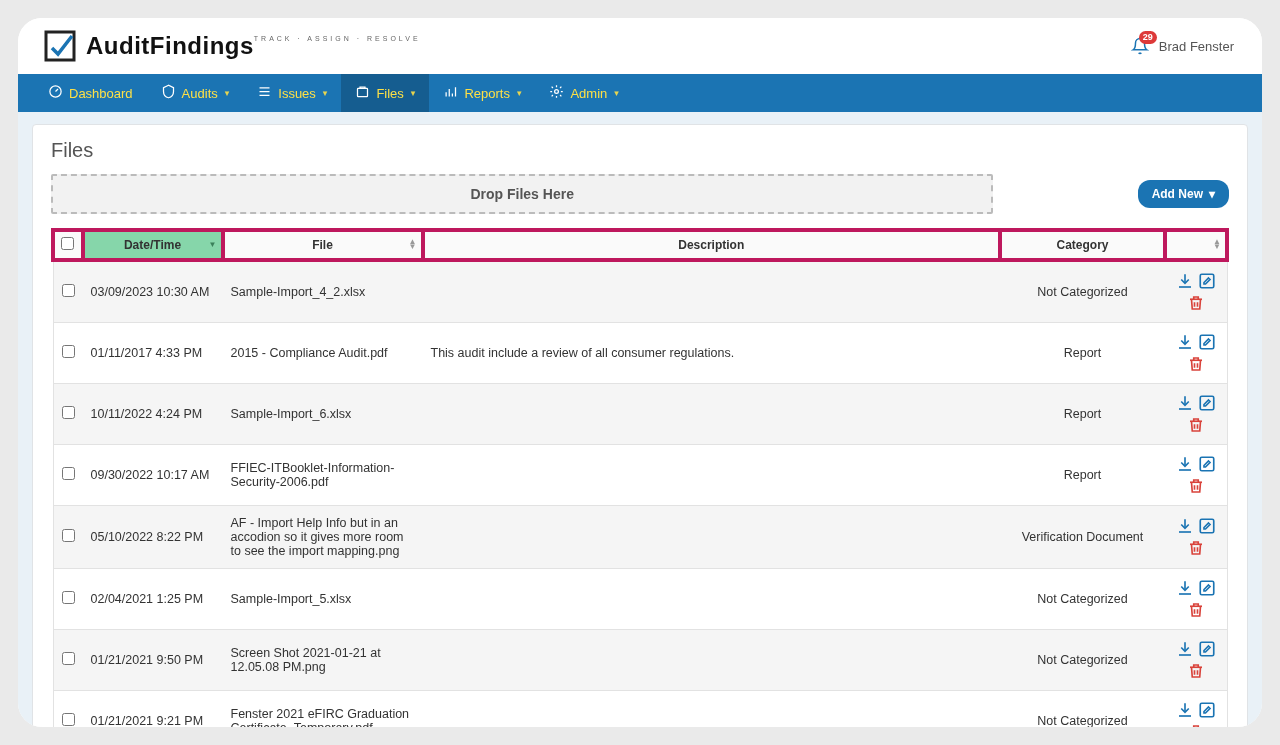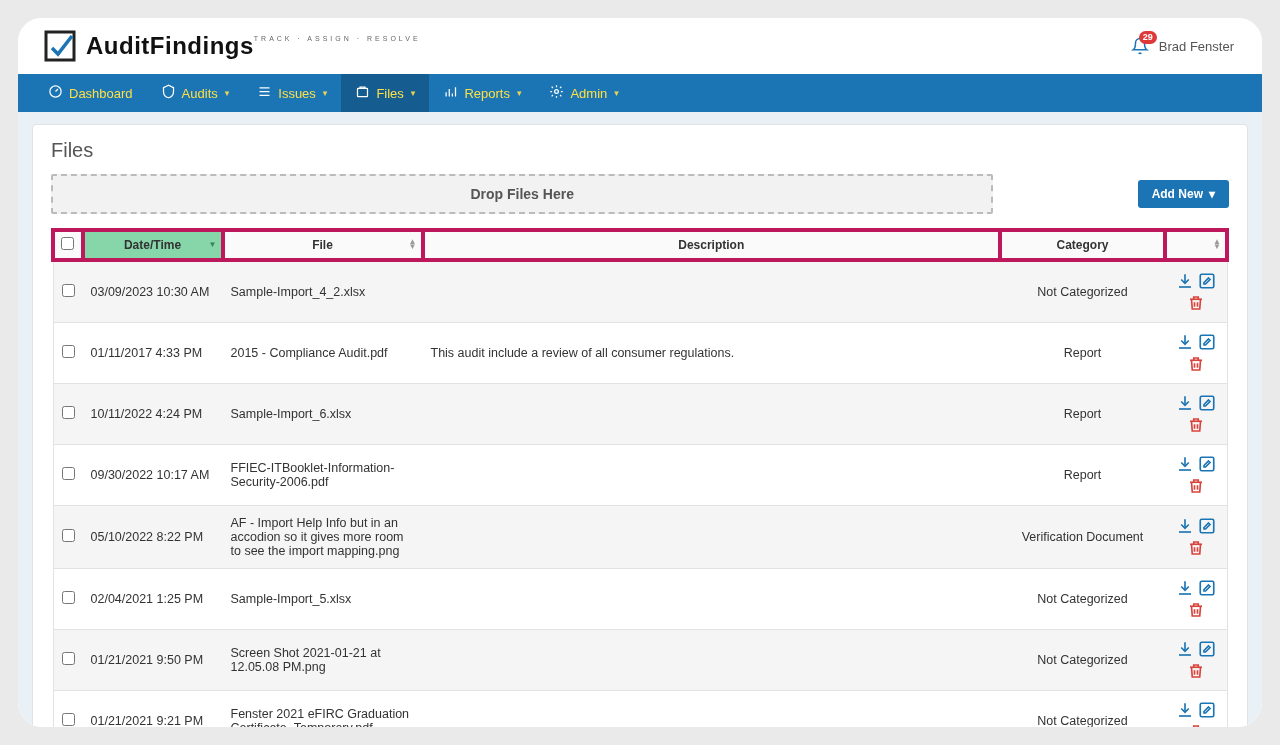--- a/index.html
+++ b/index.html
@@ -27,21 +27,21 @@
   .nav-icon { width: 15px; height: 15px; }
   
   
   .content { flex: 1; background: #e9f1f7; padding: 12px 14px; overflow: auto; }
   .panel { background: #fff; border: 1px solid #e0e3e6; border-radius: 4px; padding: 14px 18px 16px; }
   .panel h1 { font-size: 20px; font-weight: 400; color: #555; margin-bottom: 12px; }
   
   .toolbar { display:flex; align-items:center; gap:12px; margin-bottom: 14px; }
   .dropzone { flex: 0 0 80%; text-align:center; border:2px dashed #bbb; background:#f2f2f2; color:#555; font-size:14px; font-weight:600; padding:10px 0; border-radius:2px; }
   .spacer { flex:1; }
-  .add-new { background:#1b74b3; color:#fff; border:none; border-radius:3px; padding:7px 14px; font-size:12px; font-weight:600; cursor:pointer; display:flex; align-items:flex-end; gap:6px;margin-left:24px; }
+  .add-new { background:#1b74b3; color:#fff; border:none; border-radius:12px; padding:7px 14px; font-size:12px; font-weight:600; cursor:pointer; display:flex; align-items:flex-end; gap:6px;margin-left:24px; }
   
   
   table { width:100%; border-collapse:collapse; }
   thead th { background:#fafafa; border:4px solid #be185d; font-size:12px; font-weight:700; padding:5px 6px; text-align:center; color:#333; position:relative; }
   thead th.sorted { background:#86d6aa; }
   thead th .sort-arrows { position:absolute; right:4px; top:50%; transform:translateY(-50%); font-size:8px; color:#999; line-height:0.6; }
   thead th.sorted .sort-arrows { color:#3a805a; }
   tbody td { border:1px solid #e2e2e2; border-left:none; border-right:none; padding:10px 8px; font-size:12.5px; vertical-align:middle; }
   tbody tr { border-left:1px solid #e2e2e2; border-right:1px solid #e2e2e2; }
   tbody tr:nth-child(odd) { background:#f5f5f5; }

